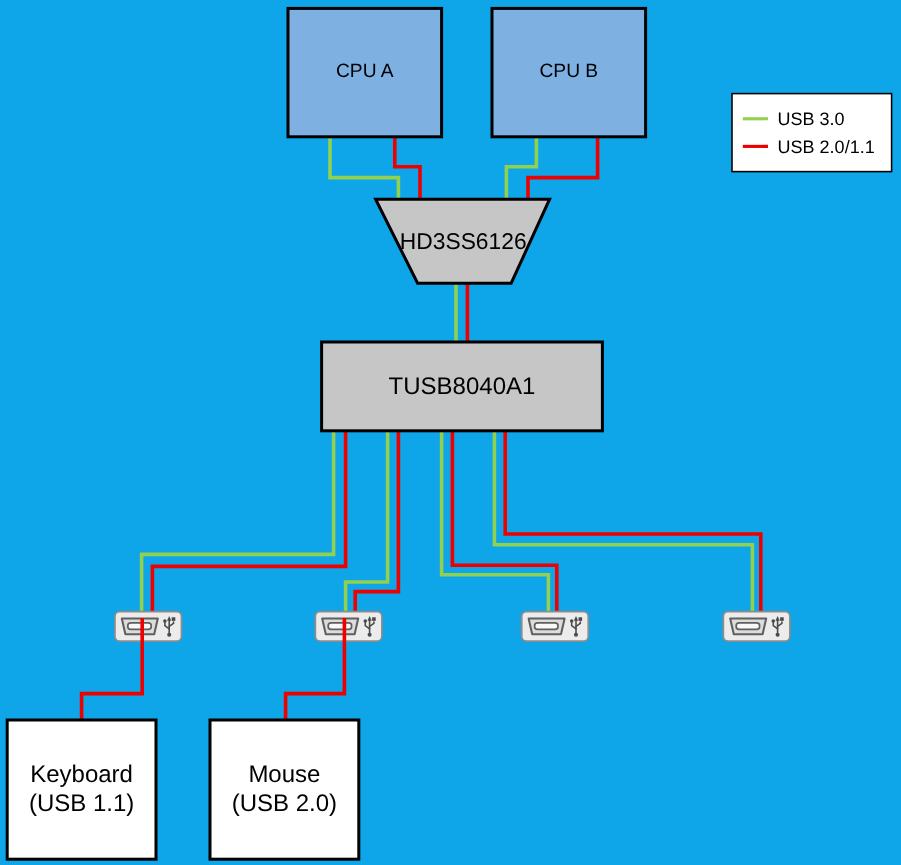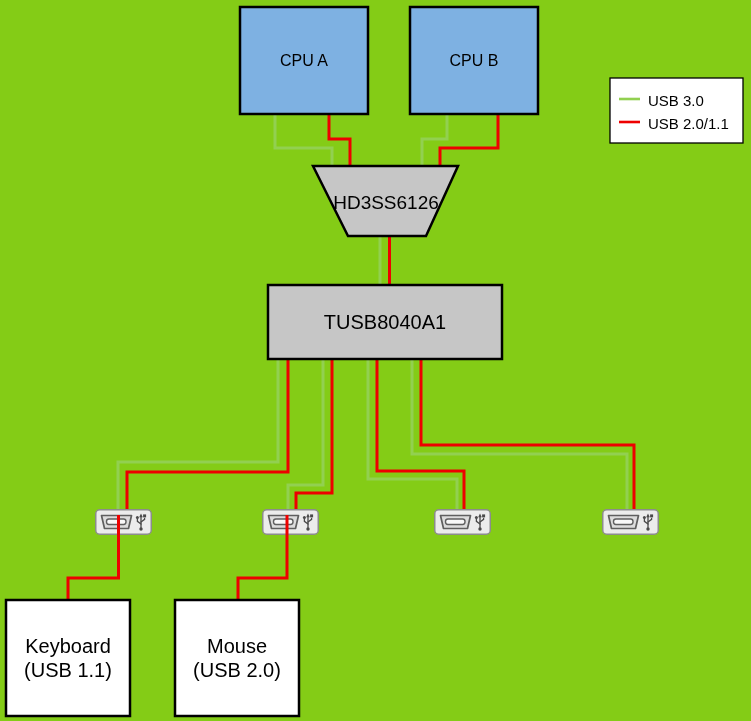--- a/index.html
+++ b/index.html
@@ -1,19 +1,19 @@
 <!DOCTYPE html>
 <html style="--usb3-green: #92D050; --usb2-red: #EE0000; --cpu-blue: #7EB1E2; --chip-gray: #C6C6C6;"><head>
 <meta charset="utf-8">
 <style>
   html,body { margin:0; padding:0; background:#ffffff; }
   .stage {
     position:relative;
     width:751px; height:721px;
-    background:#84cc16;
+    background:#0ea5e9;
     font-family:"Liberation Sans", sans-serif;
   }
   svg text {
     font-family:"Liberation Sans", sans-serif;
     fill:#000000;
   }
   .wire { fill:none; stroke-width:3; stroke-linejoin:miter; }
   .wire-green { stroke: var(--usb3-green, #92D050); }
   .wire-red   { stroke: var(--usb2-red, #EE0000); }
   .box-cpu    { fill: var(--cpu-blue, #7EB1E2); stroke:#000; stroke-width:2.5; }

